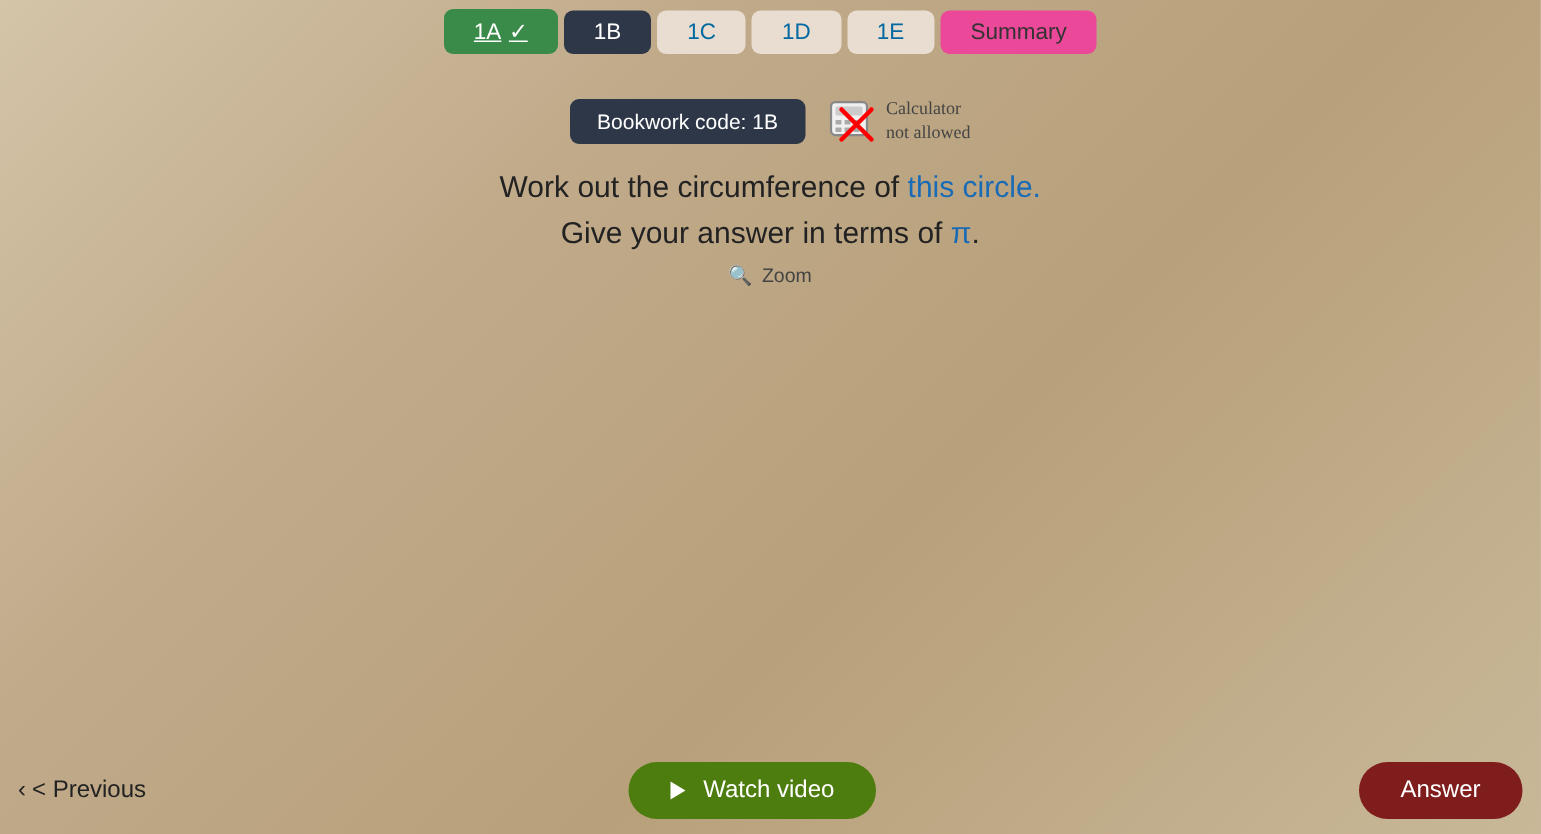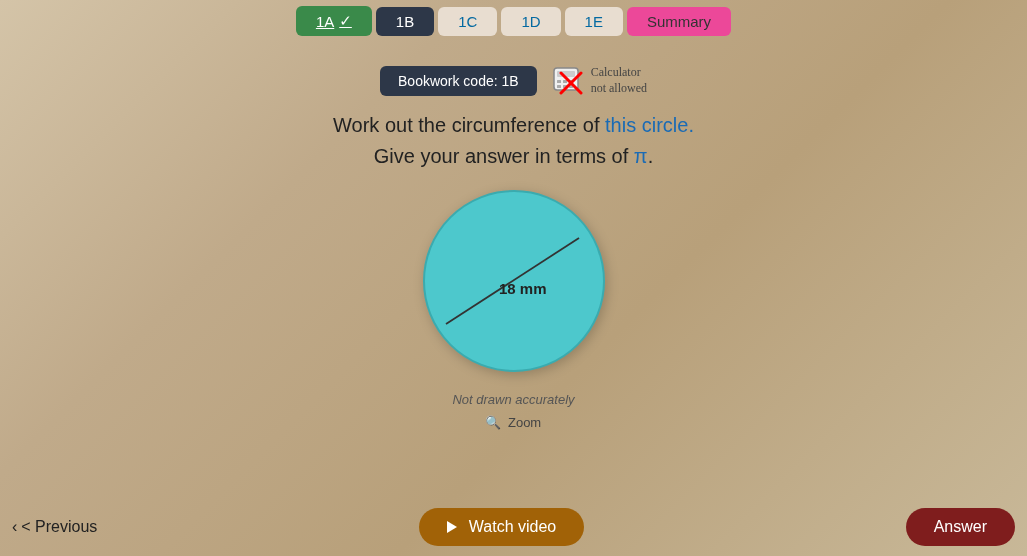--- a/index.html
+++ b/index.html
@@ -183,21 +183,21 @@
       font-size: 16px;
       color: #222;
       cursor: pointer;
       display: flex;
       align-items: center;
       gap: 4px;
       font-weight: 400;
     }
 
     .btn-watch-video {
-      background: #a16207;
+      background: #4d7c0f;
       color: #fff;
       border: none;
       border-radius: 24px;
       padding: 10px 28px;
       font-size: 16px;
       cursor: pointer;
       display: flex;
       align-items: center;
       gap: 8px;
       font-weight: 500;
@@ -274,31 +274,20 @@
   </div>
 
   <div class="question-text">
     <span>Work out the circumference of </span><span class="highlight">this circle.</span>
   </div>
 
   <div class="question-sub">
     <span>Give your answer in terms of </span><span class="pi">π</span><span>.</span>
   </div>
 
-  <div class="diagram-container">
-    <svg class="circle-svg" width="220" height="210" viewBox="0 0 220 210">
-
-      <circle cx="110" cy="105" r="90" fill="#4dc8cc" stroke="#3aabaf" stroke-width="2"></circle>
-
-      <line x1="42" y1="148" x2="175" y2="62" stroke="#333" stroke-width="1.8"></line>
-
-      <text x="95" y="118" font-size="15" font-weight="600" fill="#222" font-family="Arial, sans-serif">18 mm</text>
-    </svg>
-    <div class="not-drawn-label">Not drawn accurately</div>
-  </div>
 
   <div class="zoom-area">
     <span>🔍</span>
     <span>Zoom</span>
   </div>
 
 </div>
 
 <div class="bottom-bar">
   <button class="btn-previous">

